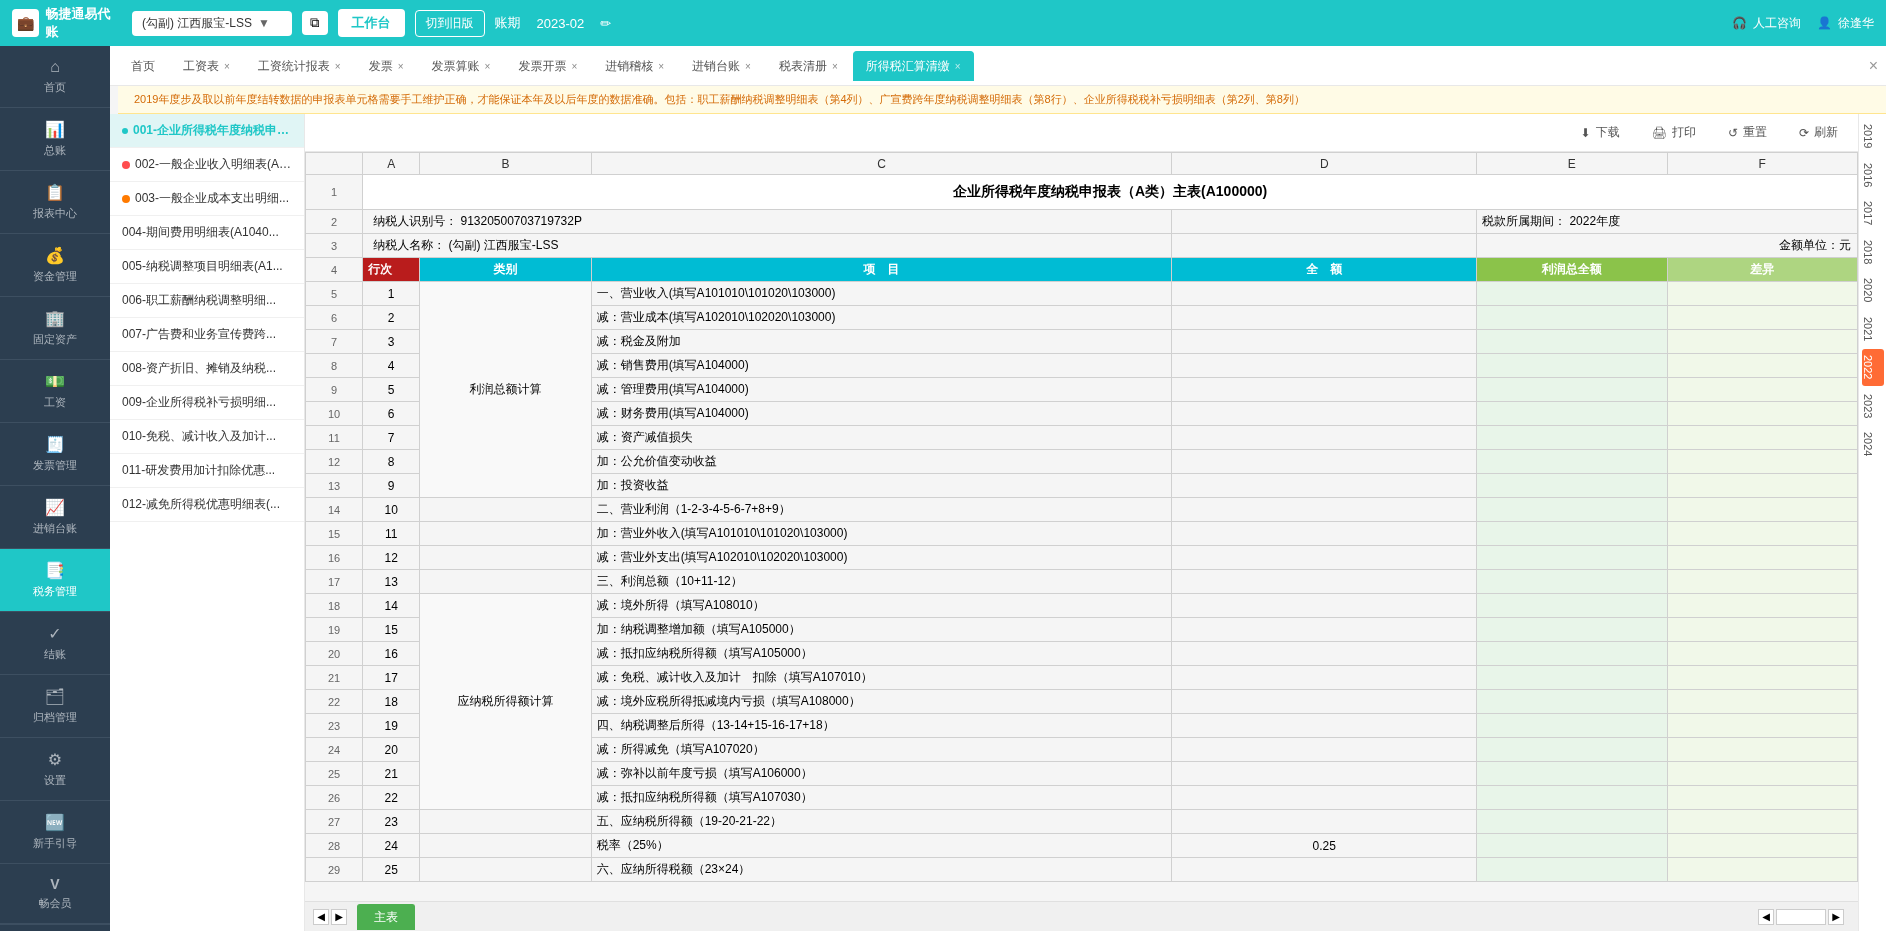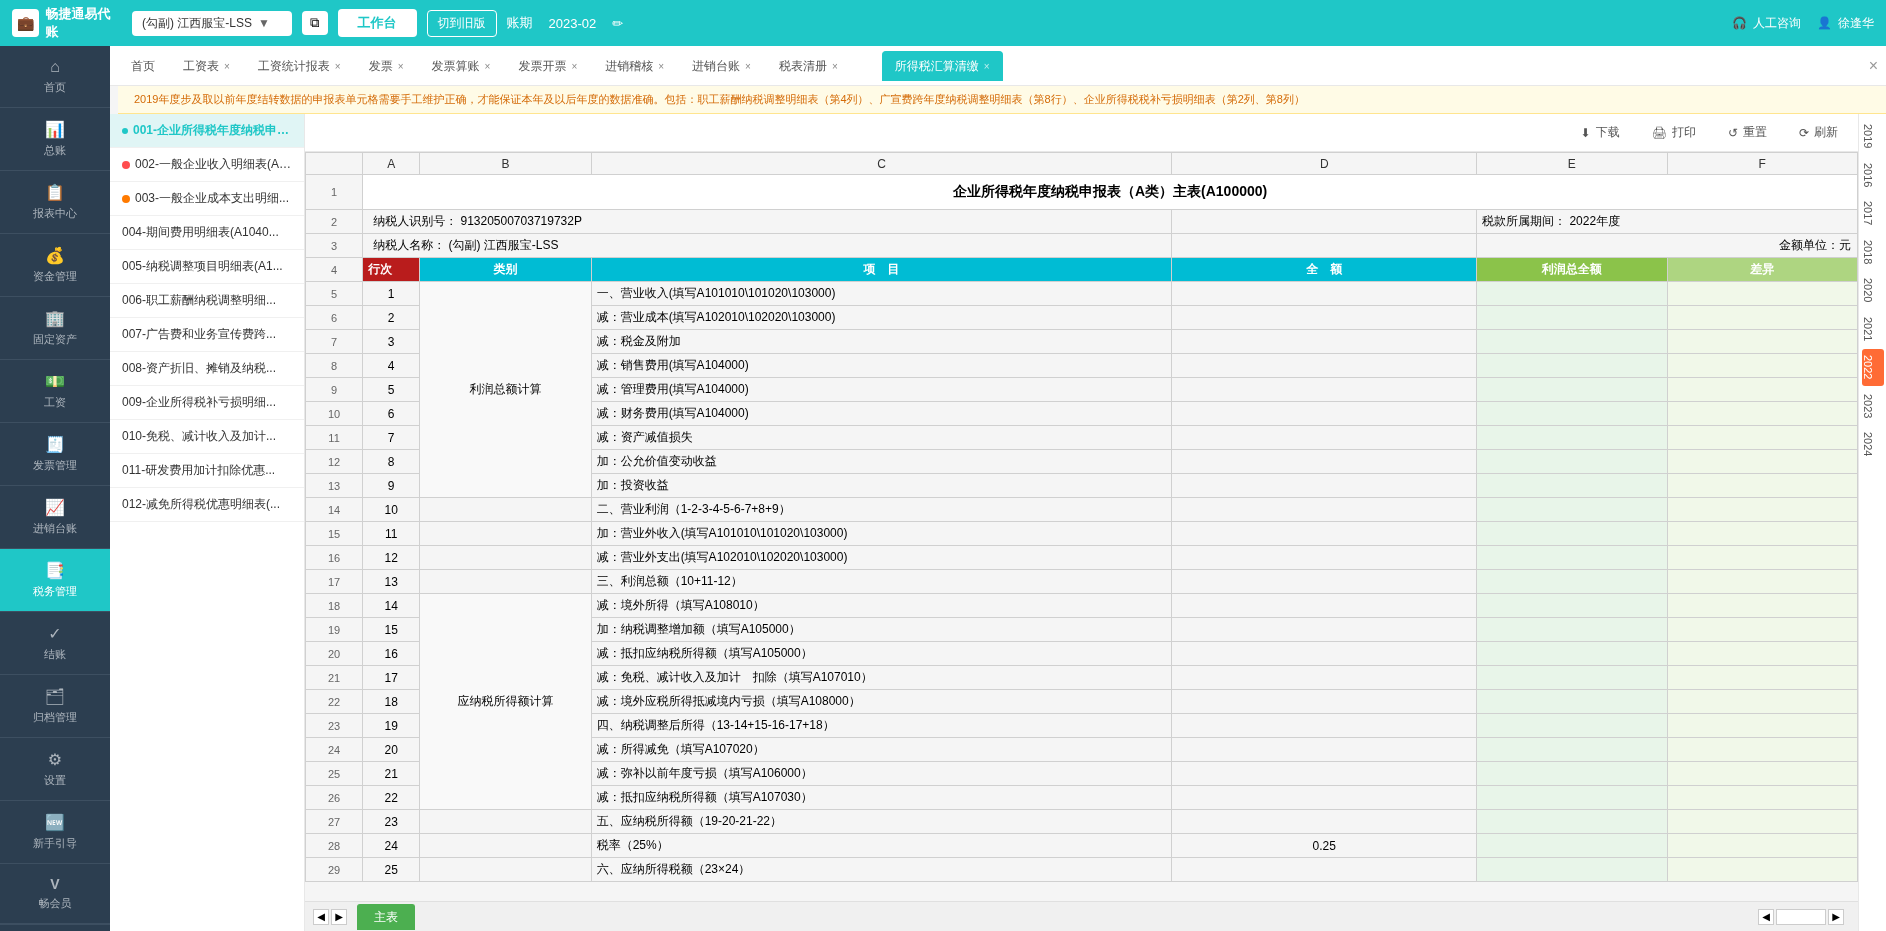--- a/index.html
+++ b/index.html
@@ -9,21 +9,21 @@
     .app-container { display: flex; flex-direction: column; height: 931px; width: 1886px; }
     
     
     .top-header { height: 46px; background: #1fc7c7; display: flex; align-items: center; padding: 0 12px; gap: 10px; flex-shrink: 0; }
     .logo-area { display: flex; align-items: center; gap: 6px; width: 110px; }
     .logo-icon { width: 28px; height: 28px; background: white; border-radius: 4px; display: flex; align-items: center; justify-content: center; color: #1fc7c7; font-size: 14px; font-weight: bold; }
     .logo-text { color: white; font-size: 13px; font-weight: bold; }
     .company-selector { background: white; border-radius: 4px; padding: 4px 10px; display: flex; align-items: center; gap: 6px; cursor: pointer; font-size: 12px; color: #333; min-width: 160px; }
     .company-selector .arrow { color: #666; }
     .btn-copy { background: white; border: none; border-radius: 4px; padding: 4px 8px; cursor: pointer; display: flex; align-items: center; }
-    .btn-workbench { background: white; color: #1fc7c7; border: none; border-radius: 4px; padding: 5px 20px; font-size: 13px; cursor: pointer; font-weight: bold; }
+    .btn-workbench { background: white; color: #1fc7c7; border: none; border-radius: 4px; padding: 5px 14px; font-size: 13px; cursor: pointer; font-weight: bold; }
     .btn-switch { background: transparent; color: white; border: 1px solid white; border-radius: 4px; padding: 4px 10px; cursor: pointer; font-size: 12px; }
     .period-info { color: white; font-size: 13px; display: flex; align-items: center; gap: 16px; }
     .period-edit { color: white; cursor: pointer; }
     .header-right { margin-left: auto; display: flex; align-items: center; gap: 16px; color: white; font-size: 12px; }
     .header-right .user-info { display: flex; align-items: center; gap: 6px; cursor: pointer; }
     
     
     .main-layout { display: flex; flex: 1; overflow: hidden; }
     
     
@@ -33,21 +33,21 @@
     .sidebar-item .icon { font-size: 16px; }
     .sidebar-bottom { margin-top: auto; border-top: 1px solid #3d4f61; }
     .sidebar-cancel { display: flex; flex-direction: column; align-items: center; padding: 10px 4px; cursor: pointer; color: #adb5bd; font-size: 10px; gap: 3px; }
     
     
     .content-area { flex: 1; display: flex; flex-direction: column; overflow: hidden; background: #f5f5f5; }
     
     
     .tab-bar { height: 40px; background: white; display: flex; align-items: center; padding: 0 8px; border-bottom: 1px solid #e8e8e8; gap: 2px; flex-shrink: 0; overflow-x: auto; }
     .tab-item { display: flex; align-items: center; gap: 5px; padding: 6px 12px; border-radius: 4px 4px 0 0; cursor: pointer; font-size: 12px; color: #555; white-space: nowrap; border: 1px solid transparent; border-bottom: none; }
-    .tab-item.active { background: #1fc7c7; color: white; border-color: #1fc7c7; margin-left: 29px; }
+    .tab-item.active { background: #1fc7c7; color: white; border-color: #1fc7c7; }
     .tab-item .close-btn { font-size: 10px; cursor: pointer; opacity: 0.7; }
     .tab-item.active .close-btn { color: white; }
     .tab-close-all { margin-left: auto; font-size: 16px; color: #999; cursor: pointer; }
     
     
     .warning-bar { background: #fffbe6; border-bottom: 1px solid #ffe58f; padding: 6px 16px; font-size: 11px; color: #d46b08; line-height: 1.4; flex-shrink: 0; margin-left: 8px; }
     
     
     .page-content { display: flex; flex: 1; overflow: hidden; }
     

